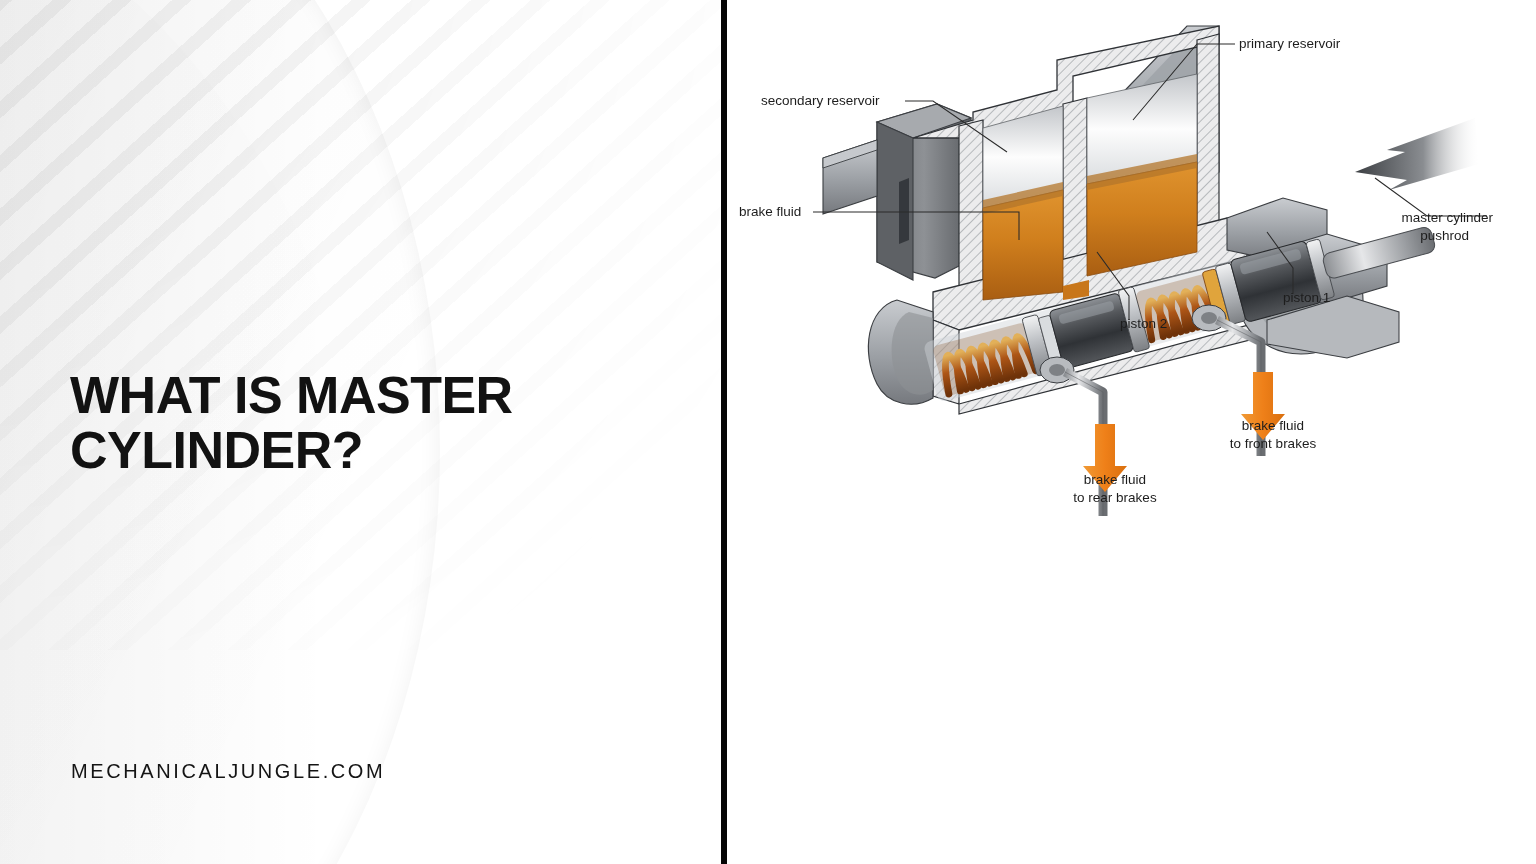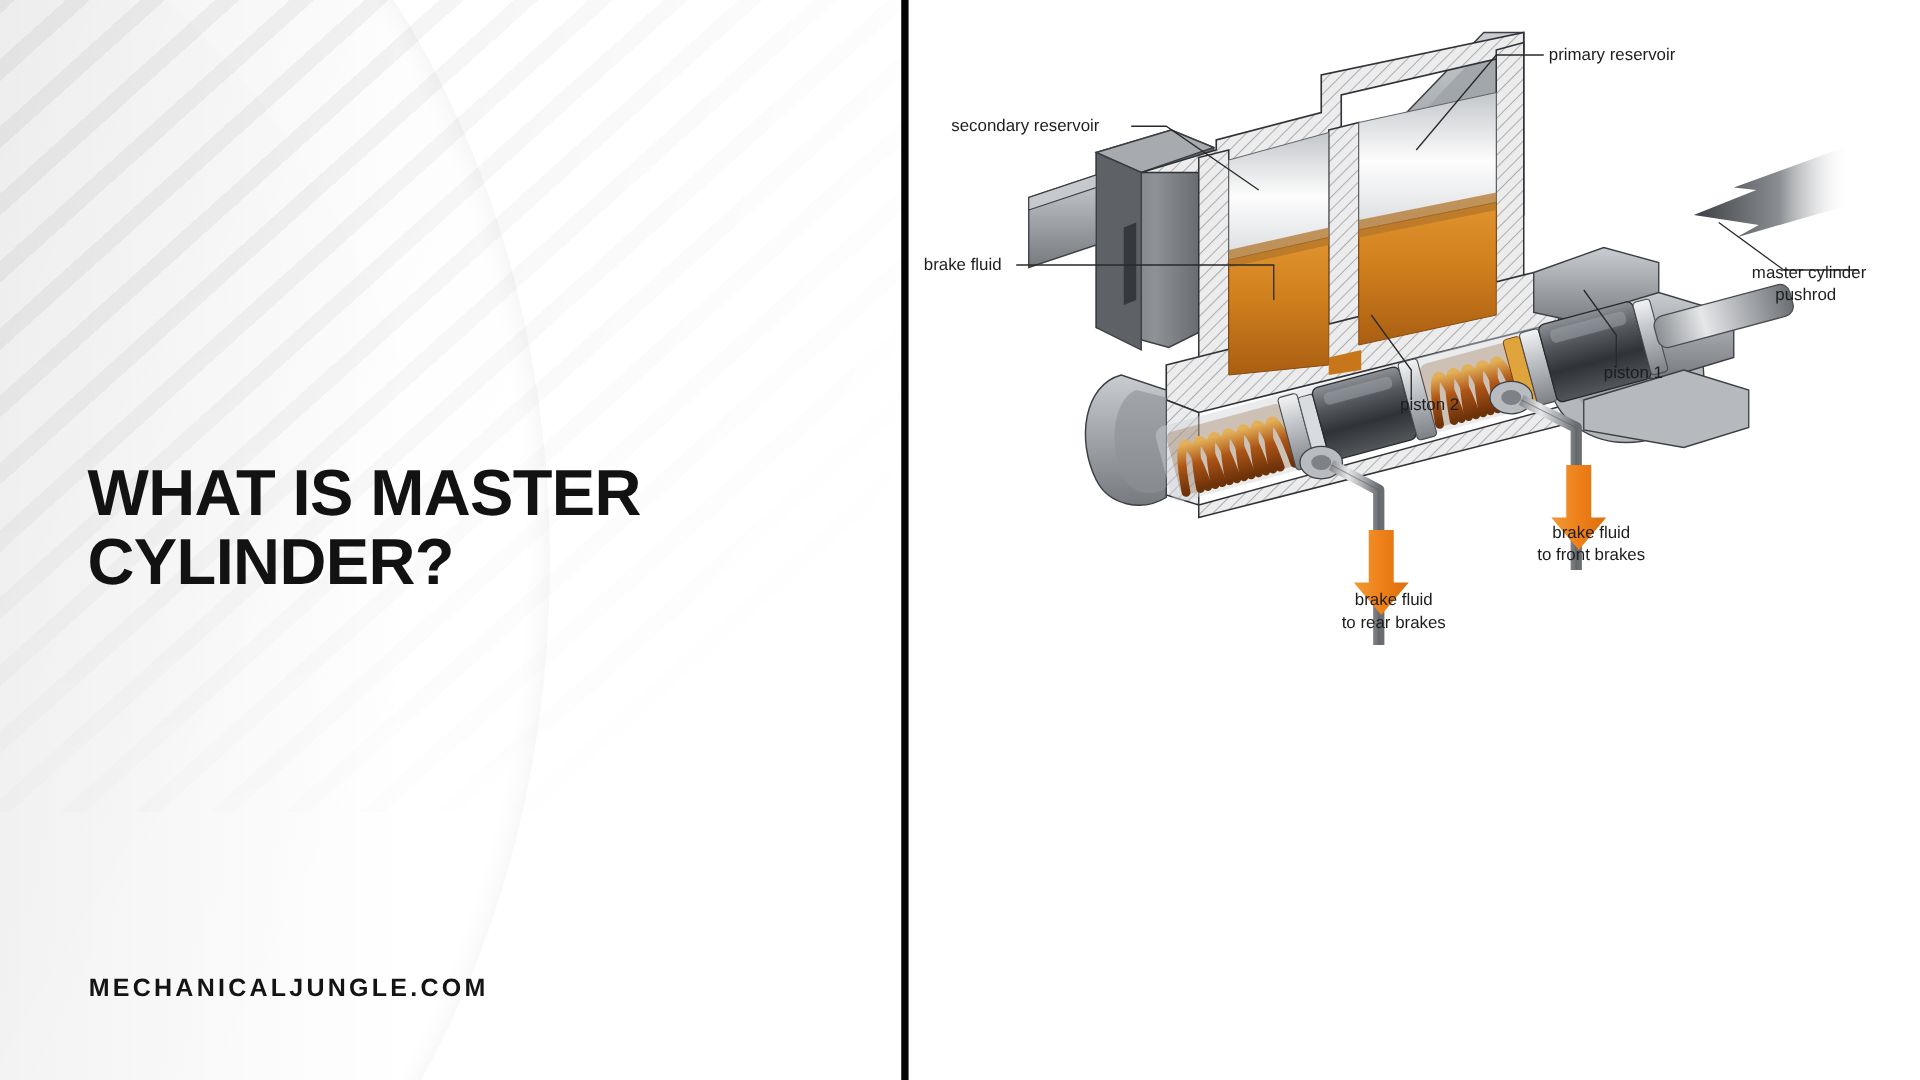--- a/index.html
+++ b/index.html
@@ -44,22 +44,22 @@
     background:linear-gradient(90deg, rgba(0,0,0,0.045), rgba(0,0,0,0.0));
     pointer-events:none;
   }
 
   #headline{
     position:absolute;left:70px;top:368px;width:600px;
     font-size:52px;line-height:1.06;font-weight:800;letter-spacing:-0.5px;
     color:#121212;text-transform:uppercase;
   }
   #footer-brand{
-    position:absolute;left:71px;top:780px;
-    font-size:20px;font-weight:700;letter-spacing:2.6px;color:#141414;
+    position:absolute;left:71px;top:760px;
+    font-size:20px;font-weight:400;letter-spacing:2.6px;color:#141414;
   }
 
   
   #divider{
     position:absolute;left:721px;top:0;width:6px;height:864px;background:#050505;
   }
 
   
   #right-panel{
     position:absolute;left:727px;top:0;width:809px;height:864px;background:#ffffff;

